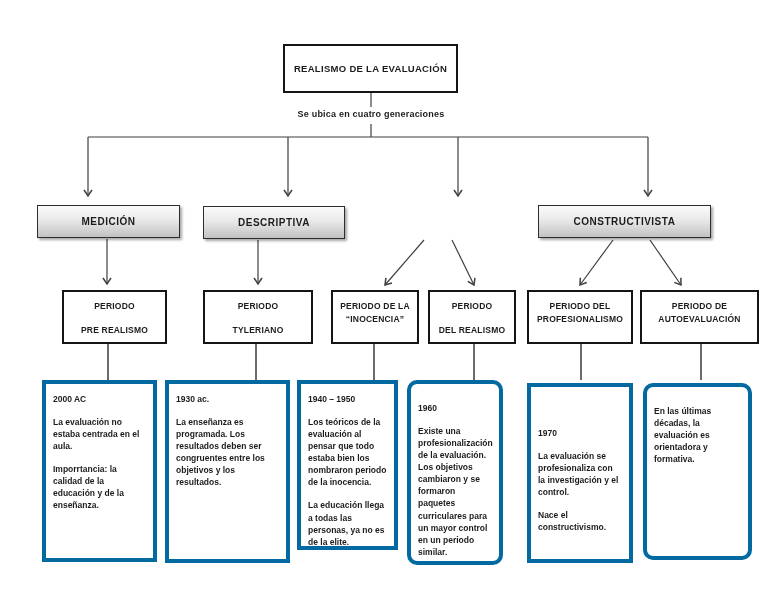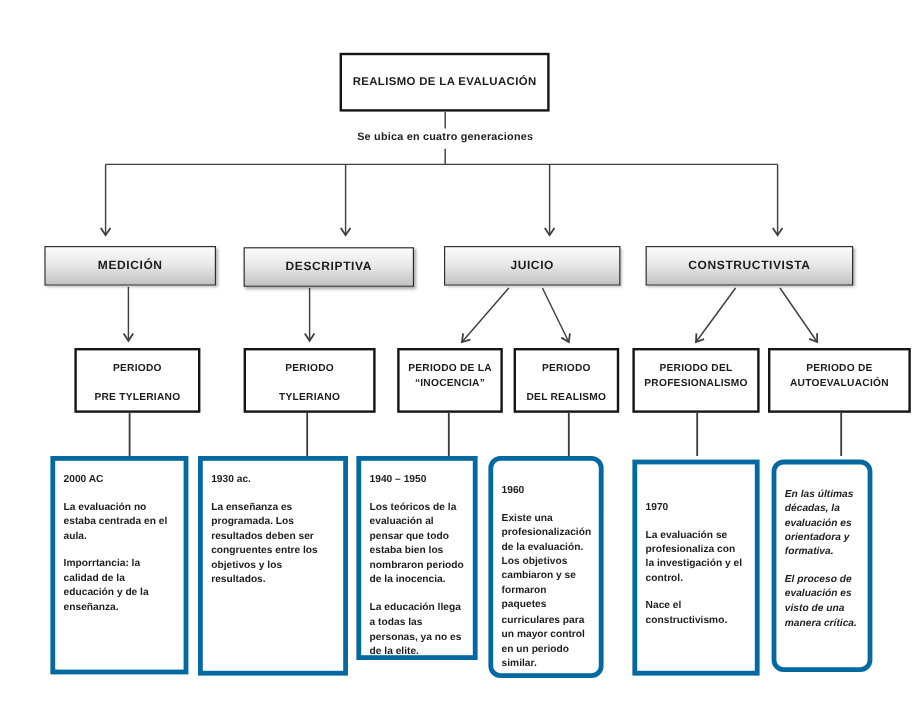--- a/index.html
+++ b/index.html
@@ -41,21 +41,21 @@
   .period-box.spaced .l2{margin-top:14px;}
 
   .detail-box{
     border:4px solid #0369a1;
     font-size:8.5px;font-weight:bold;line-height:1.42;text-align:left;
     padding:9px 7px;
   }
   .detail-box .hd{margin:0 0 11px 0;}
   .detail-box p{margin:0 0 11px 0;}
   .detail-box p:last-child{margin-bottom:0;}
-  .detail-box.pad-lg{padding-top:29px;}
+  .detail-box.pad-lg{padding-top:40px;}
   .detail-box.pad-md{padding-top:18px;border-radius:10px;}
 </style>
 </head>
 <body>
 
 <div class="canvas">
 
   <svg class="wires" viewBox="0 0 768 594">
     <defs>
       <marker id="arrow" viewBox="0 -5 9 10" refX="7" refY="0" markerWidth="9" markerHeight="10" orient="auto" markerUnits="userSpaceOnUse">
@@ -96,30 +96,27 @@
   </div>
 
   <div class="branch-label" style="left:271px;top:109px;width:200px;">Se ubica en cuatro generaciones</div>
 
   <div class="box gen-box" style="left:37px;top:205px;width:143px;height:33px;">
     <span>MEDICIÓN</span>
   </div>
   <div class="box gen-box" style="left:203px;top:206px;width:142px;height:33px;">
     <span>DESCRIPTIVA</span>
   </div>
-  <div class="box gen-box" style="left:370px;top:205px;width:147px;height:33px;">
-    <span>JUICIO</span>
-  </div>
   <div class="box gen-box" style="left:538px;top:205px;width:173px;height:33px;">
     <span>CONSTRUCTIVISTA</span>
   </div>
 
   <div class="box period-box spaced" style="left:62px;top:290px;width:105px;height:54px;">
     <span class="l1">PERIODO</span>
-    <span class="l2">PRE TYLERIANO</span>
+    <span class="l2">PRE REALISMO</span>
   </div>
   <div class="box period-box spaced" style="left:203px;top:290px;width:110px;height:54px;">
     <span class="l1">PERIODO</span>
     <span class="l2">TYLERIANO</span>
   </div>
   <div class="box period-box" style="left:331px;top:290px;width:88px;height:54px;">
     <span class="l1">PERIODO DE LA</span>
     <span class="l2">“INOCENCIA”</span>
   </div>
   <div class="box period-box spaced" style="left:428px;top:290px;width:88px;height:54px;">
@@ -156,18 +153,17 @@
     <div class="hd">1960</div>
     <p>Existe una profesionalización de la evaluación. Los objetivos cambiaron y se formaron paquetes curriculares para un mayor control en un periodo similar.</p>
   </div>
 
   <div class="box detail-box pad-lg" style="left:527px;top:383px;width:106px;height:180px;">
     <div class="hd">1970</div>
     <p>La evaluación se profesionaliza con la investigación y el control.</p>
     <p>Nace el constructivismo.</p>
   </div>
 
-  <div class="box detail-box pad-md" style="left:643px;top:383px;width:84px;height:177px;font-style:italic;">
+  <div class="box detail-box pad-md" style="left:643px;top:383px;width:109px;height:177px;">
     <p>En las últimas décadas, la evaluación es orientadora y formativa.</p>
-    <p>El proceso de evaluación es visto de una manera crítica.</p>
   </div>
 
 </div>
 
 </body></html>

